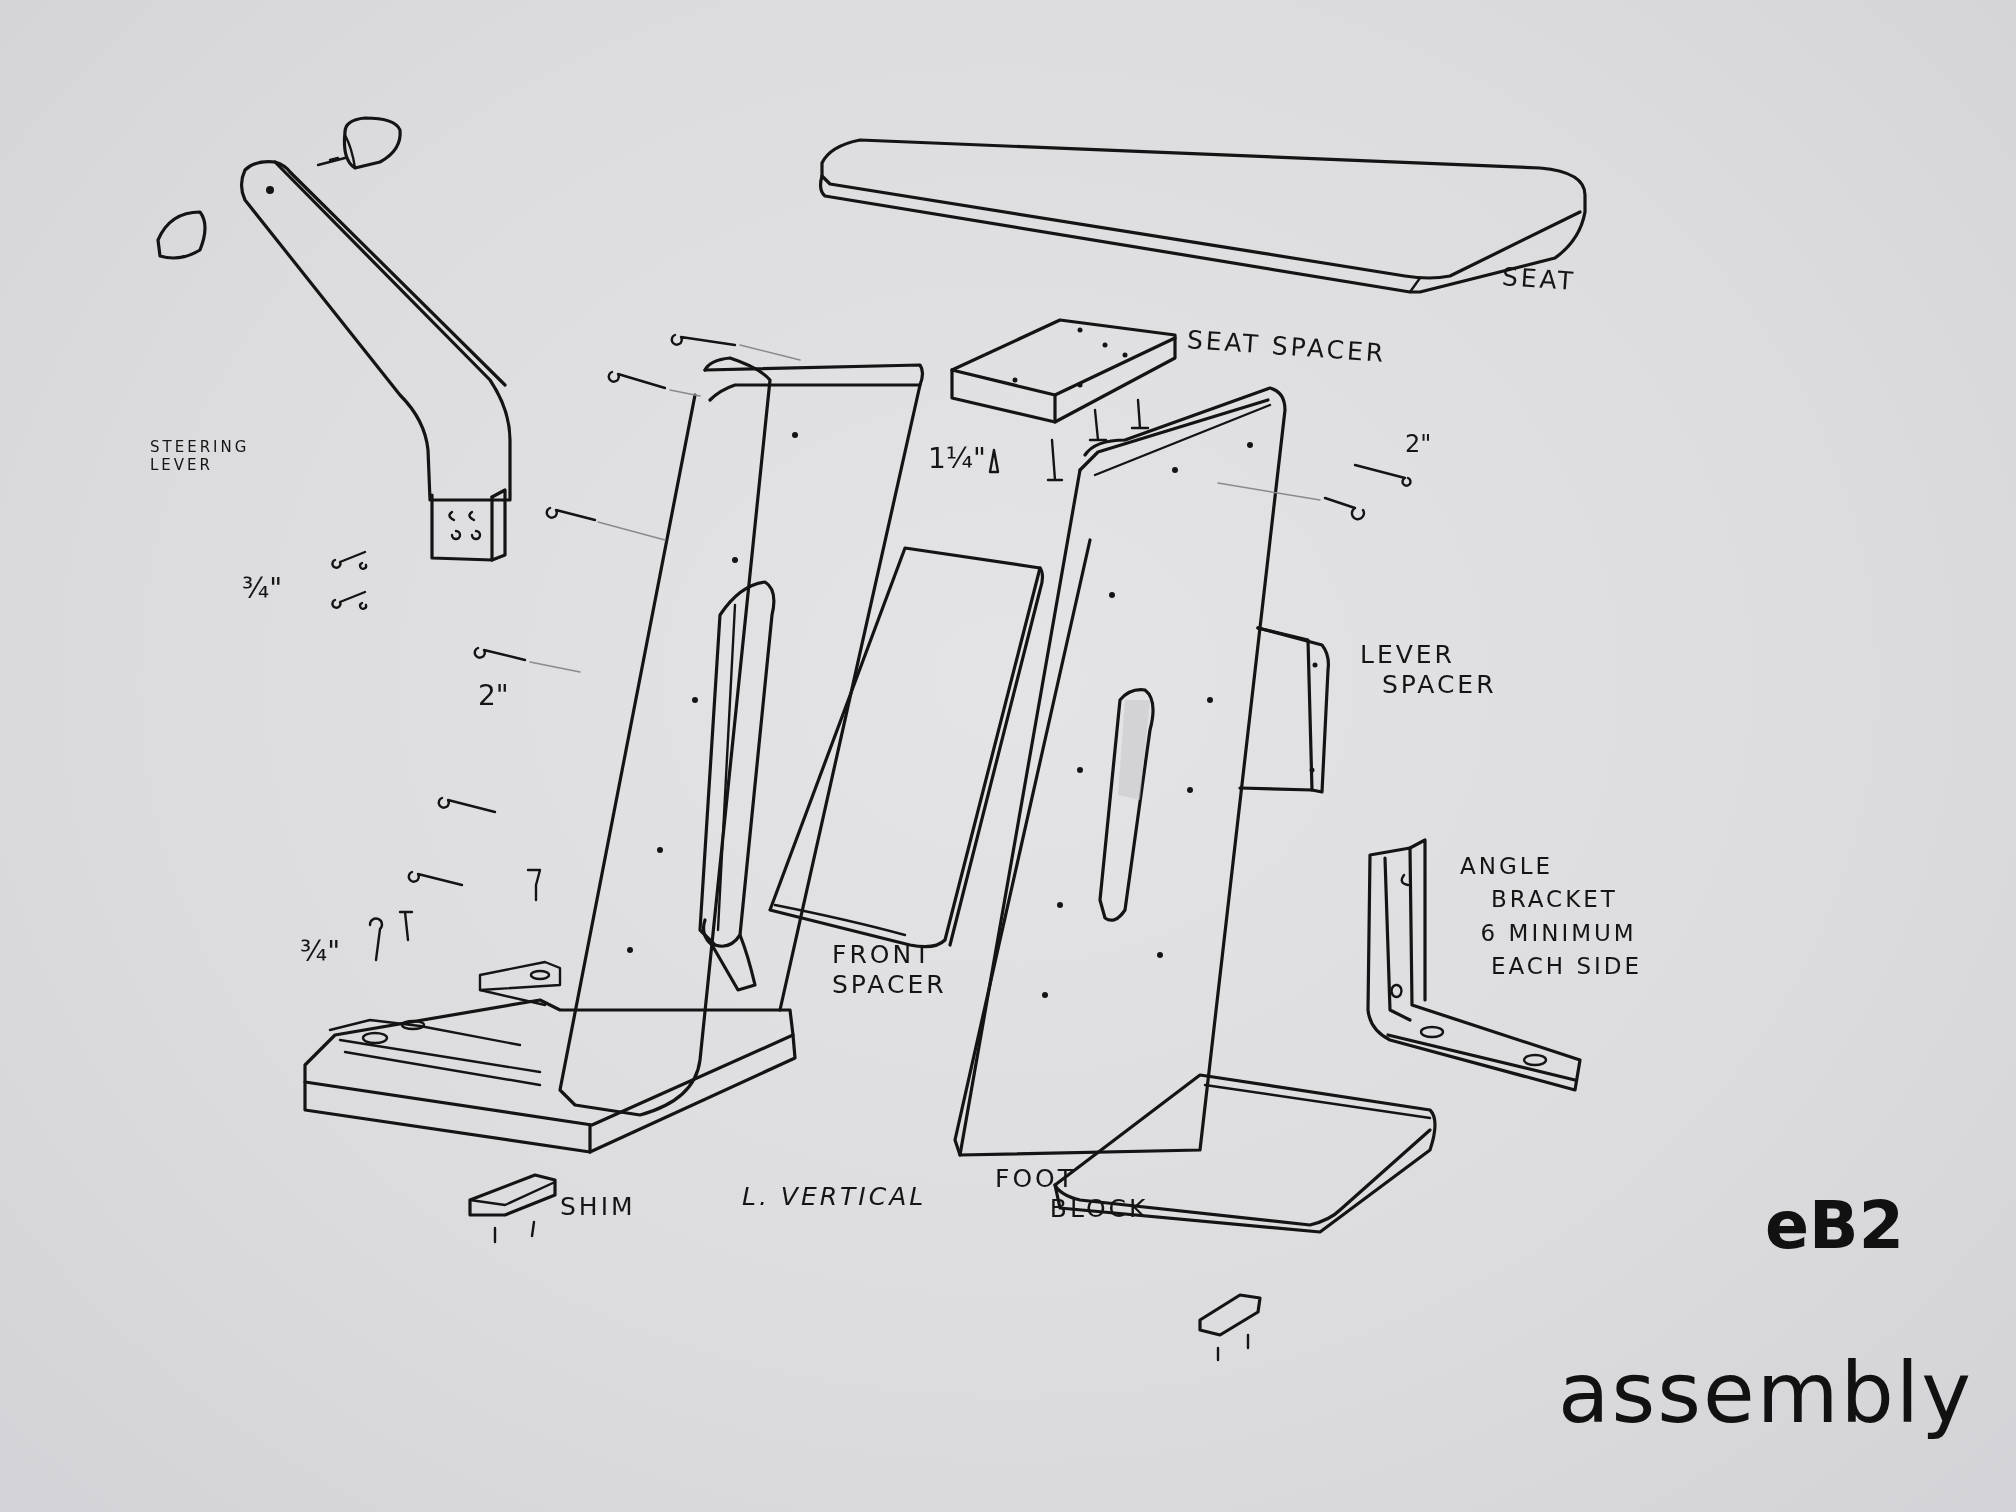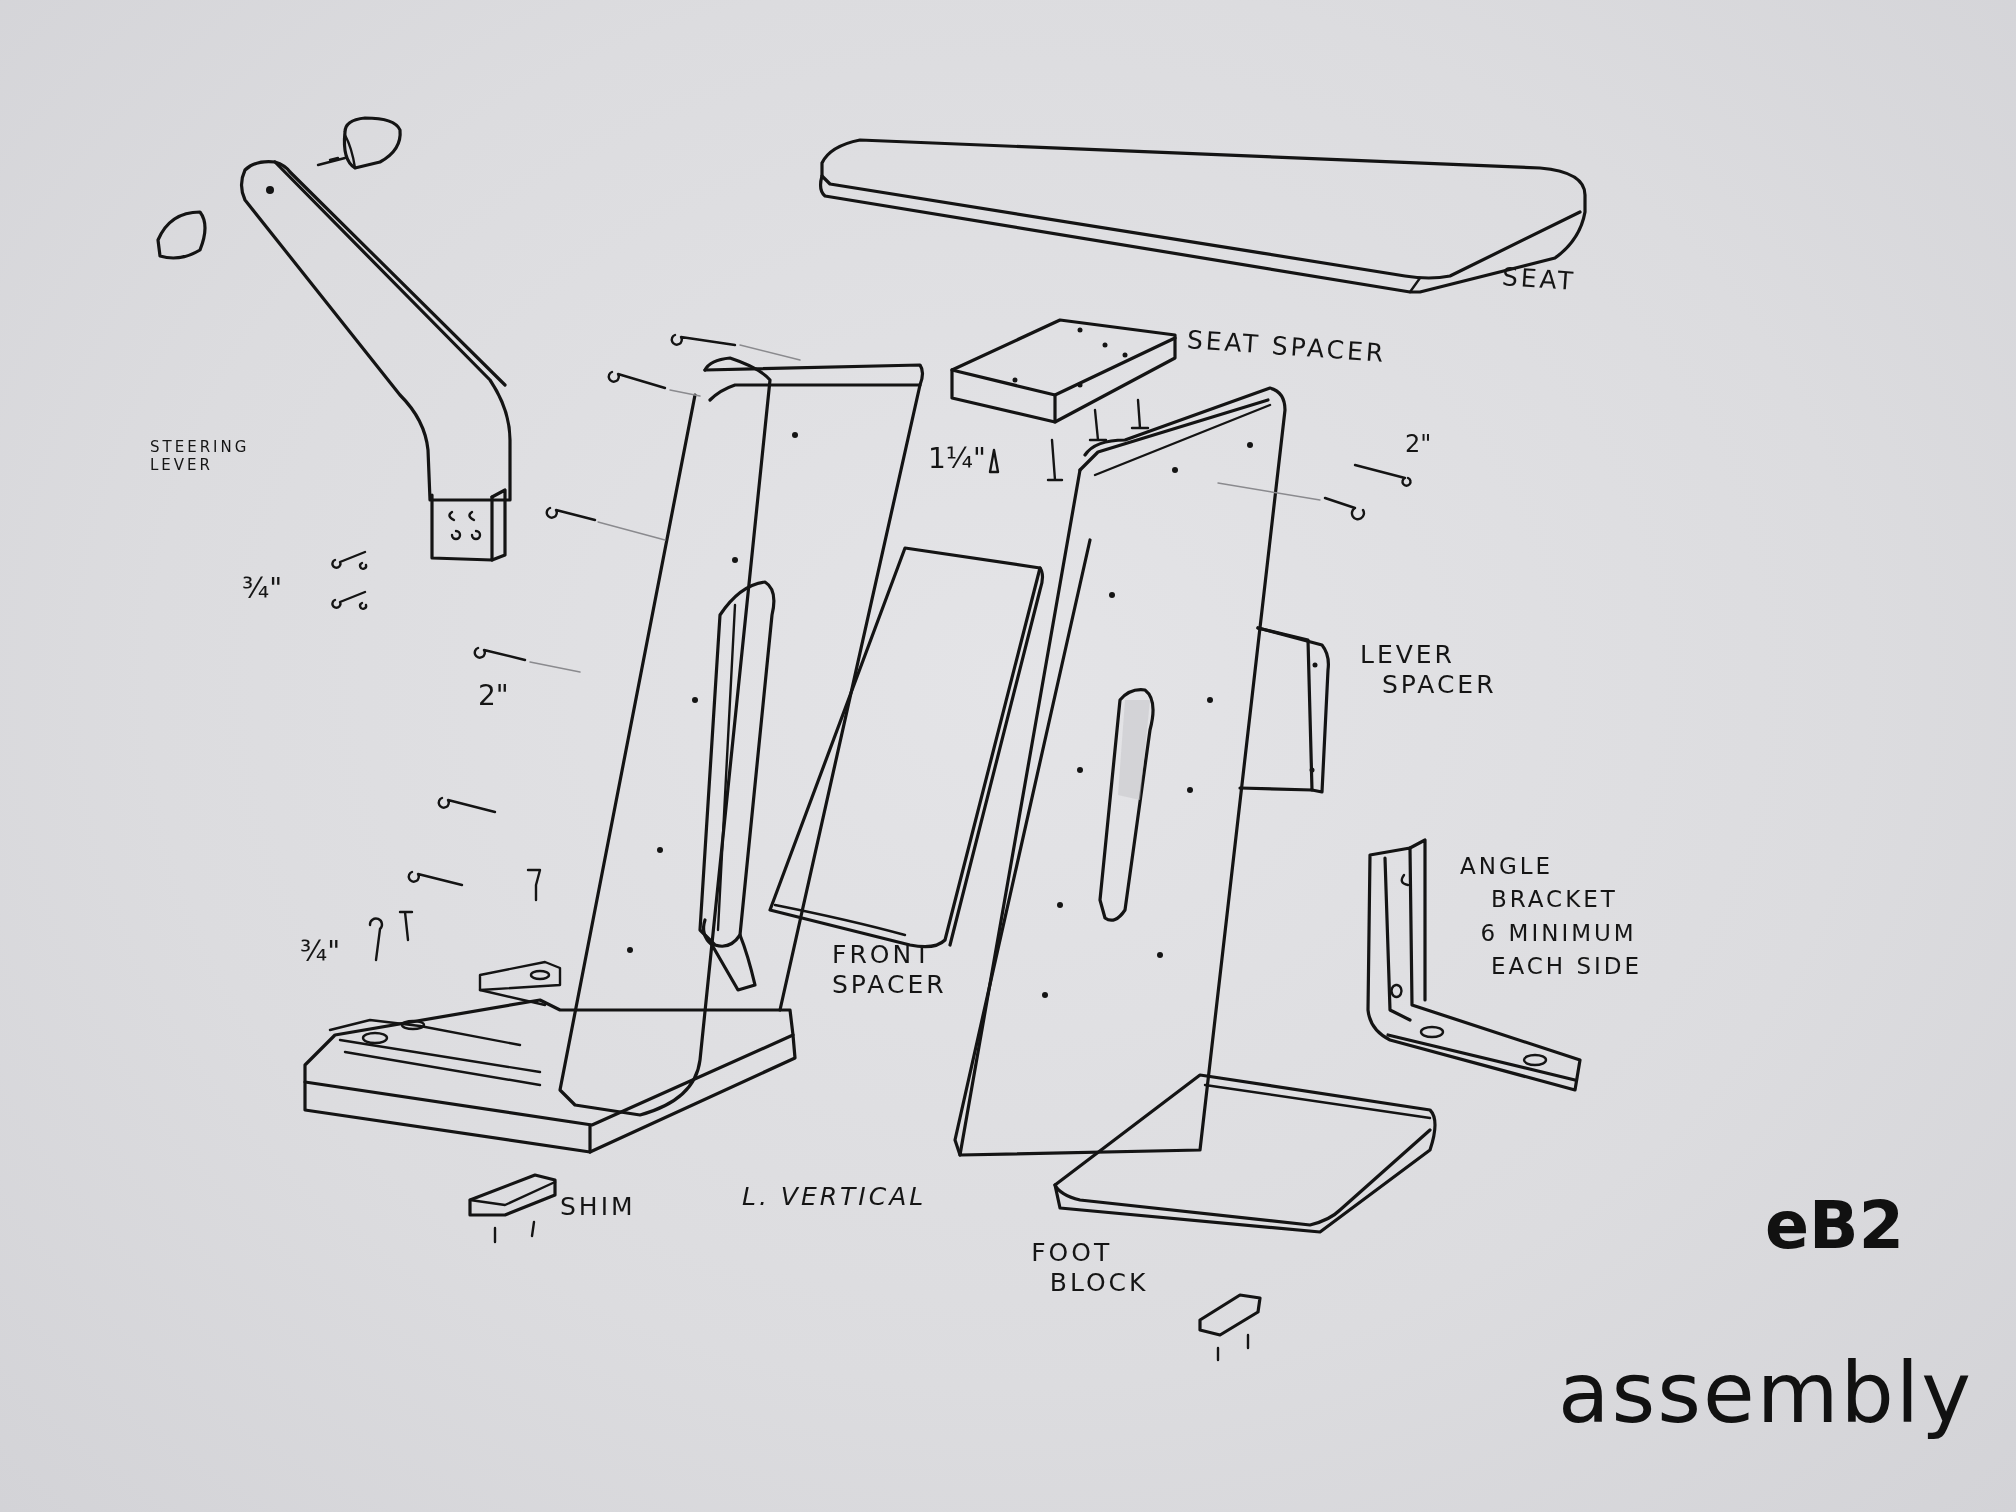--- a/index.html
+++ b/index.html
@@ -195,21 +195,21 @@
 <div class="lbl" style="left:1360px;top:640px;">LEVER
   SPACER</div>
 <div class="lbl" style="left:1460px;top:850px;font-size:23px;line-height:1.45;">ANGLE
    BRACKET
   6 MINIMUM
    EACH SIDE</div>
 <div class="lbl" style="left:832px;top:940px;">FRONT
 SPACER</div>
 <div class="lbl" style="left:742px;top:1182px;font-style:italic;">L. VERTICAL</div>
 <div class="lbl" style="left:560px;top:1192px;">SHIM</div>
-<div class="lbl" style="left:995px;top:1238px;text-align:center;">FOOT
+<div class="lbl" style="left:995px;top:1164px;">FOOT
      BLOCK</div>
 
 <div class="dim" style="left:928px;top:445px;">1¼"</div>
 <div class="dim" style="left:1405px;top:432px;font-size:24px;">2"</div>
 <div class="dim" style="left:242px;top:575px;">¾"</div>
 <div class="dim" style="left:478px;top:682px;">2"</div>
 <div class="dim" style="left:300px;top:938px;">¾"</div>
 
 <div class="title" style="left:1765px;top:1188px;font-size:65px;">eB2</div>
 <div class="title" style="left:1558px;top:1344px;font-size:84px;font-weight:normal;letter-spacing:2px;">assembly</div>

